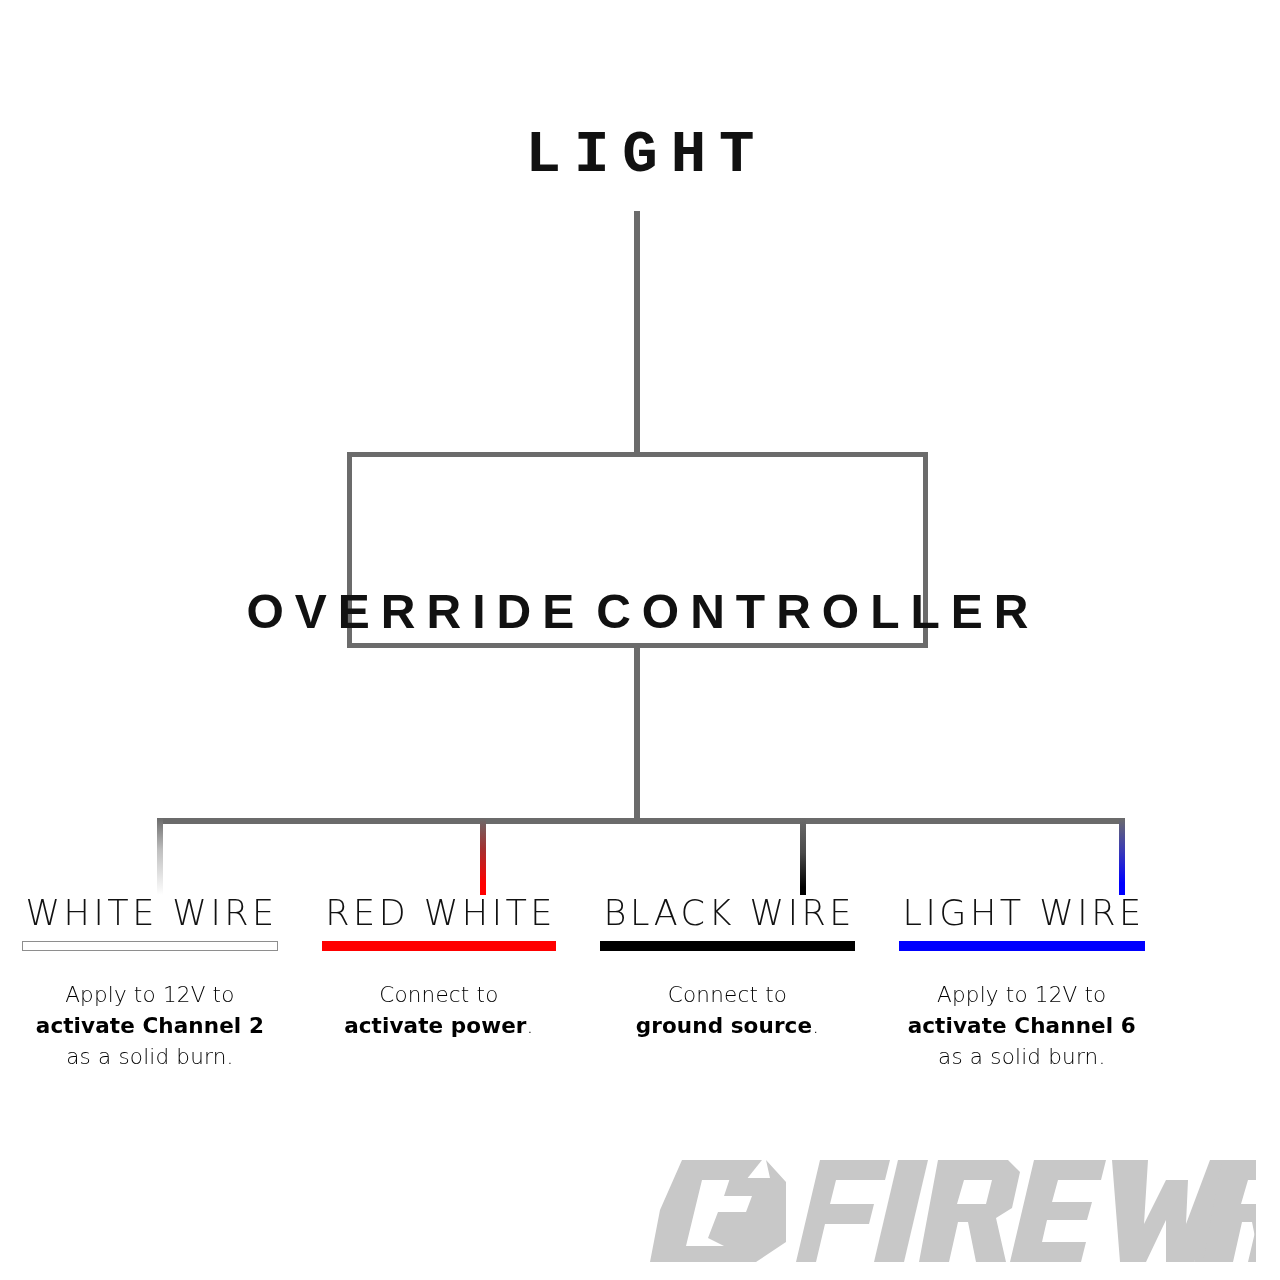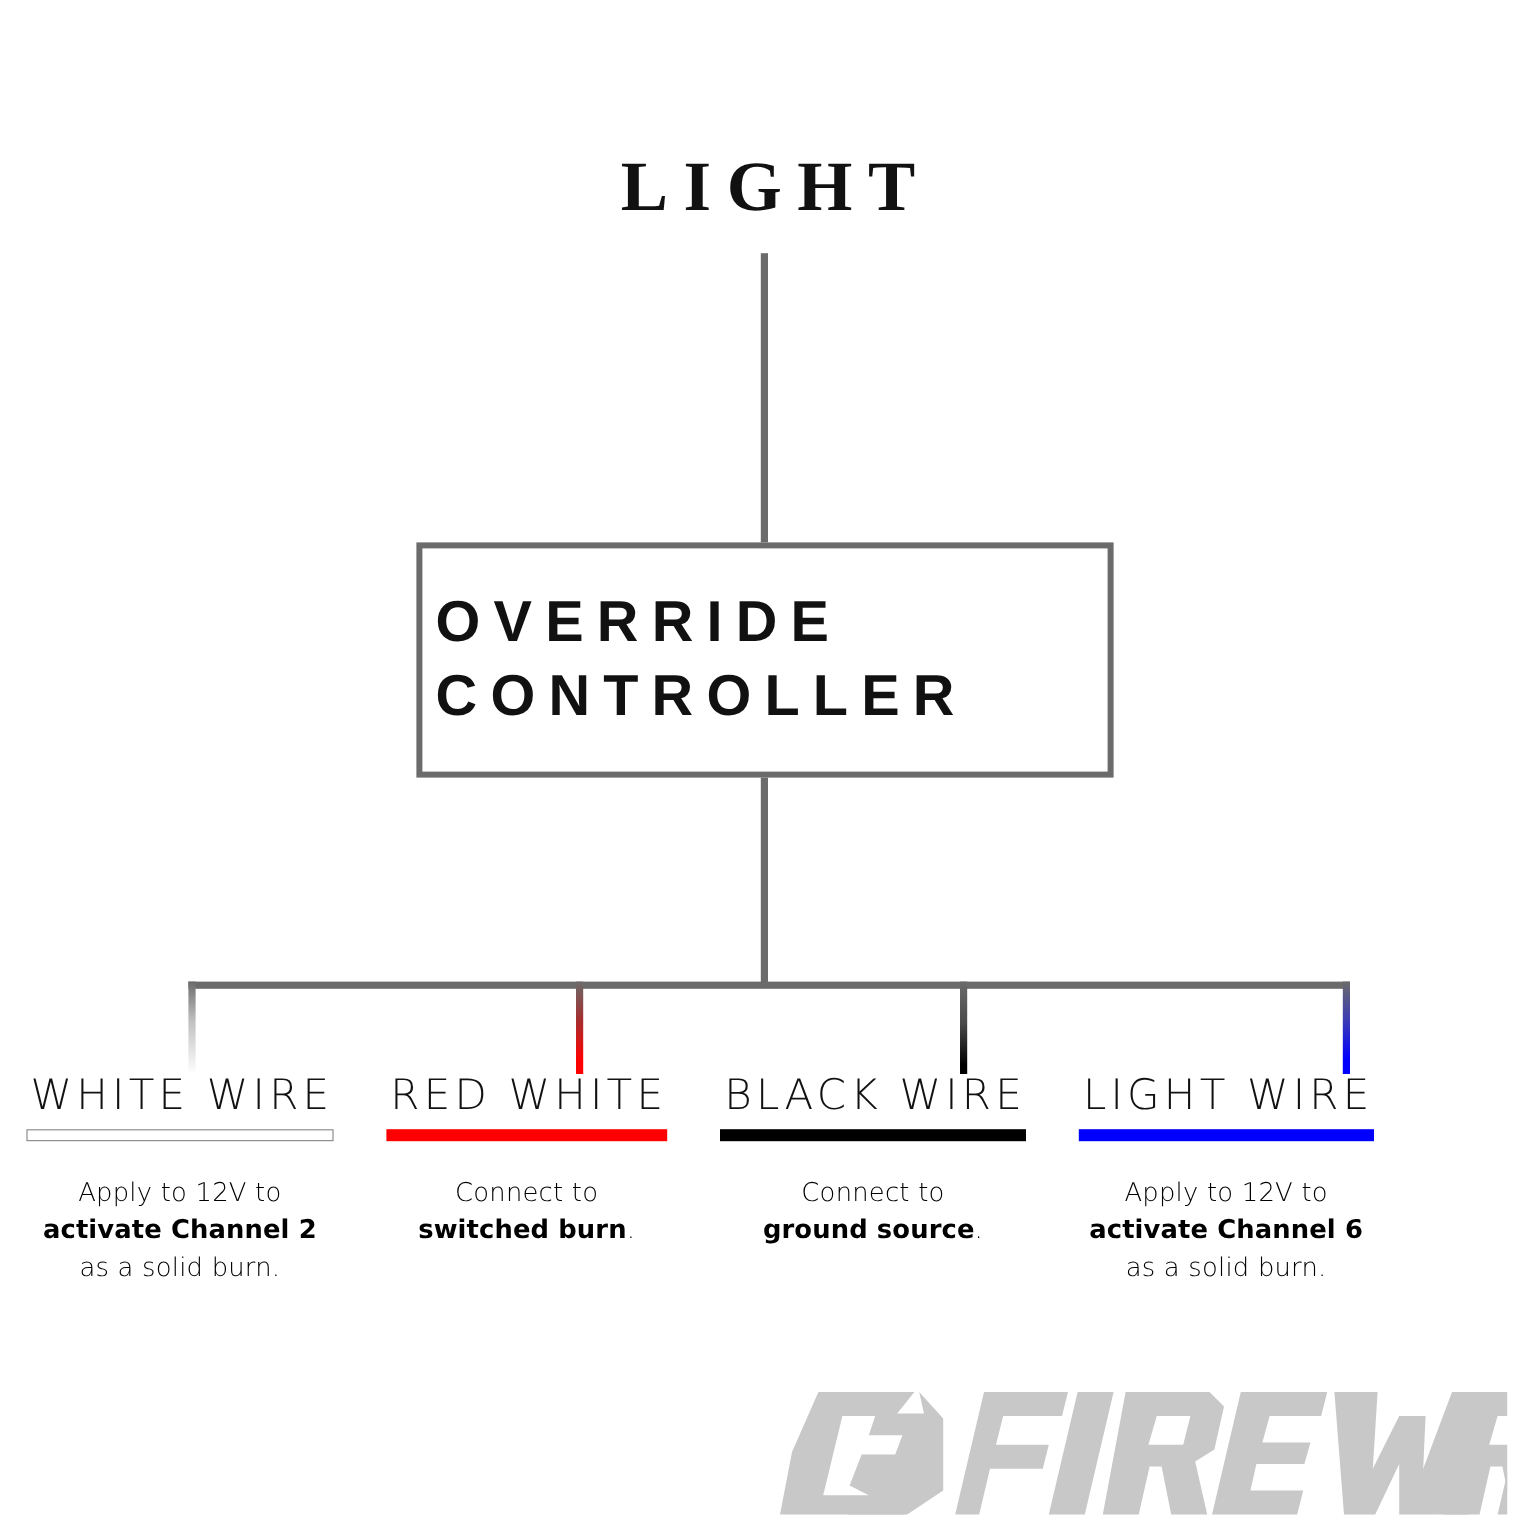--- a/index.html
+++ b/index.html
@@ -28,21 +28,21 @@
     left: 0;
     top: 126px;
     width: 1280px;
     text-align: center;
     font-size: 59px;
     font-weight: 700;
     letter-spacing: 13px;
     text-indent: 13px;
     color: #111111;
     line-height: 1;
-    font-family: Liberation Serif, serif;
+    font-family: Liberation Mono, monospace;
   }
 
   
   .wire-gray { background: #6b6b6b; position: absolute; }
 
   
   .stem-top {
     left: 634px;
     top: 211px;
     width: 6px;
@@ -91,22 +91,22 @@
   .controller-box {
     position: absolute;
     left: 347px;
     top: 452px;
     width: 581px;
     height: 196px;
     border: 5px solid #6b6b6b;
     box-sizing: border-box;
     background: #ffffff;
     display: flex;
-    flex-direction: column;
-    align-items: flex-start;
+    flex-direction: row;
+    align-items: flex-end;
     justify-content: center;
   }
   .controller-line {
     font-size: 48px;
     font-weight: 700;
     letter-spacing: 11px;
     text-indent: 11px;
     color: #111111;
     line-height: 1.30;
     text-align: center;
@@ -213,21 +213,21 @@
         <span class="ln em">activate Channel 2</span>
         <span class="ln">as a solid burn.</span>
       </div>
     </div>
 
     <div class="wire-col">
       <div class="wire-name">RED WHITE</div>
       <div class="wire-bar red"></div>
       <div class="wire-desc">
         <span class="ln">Connect to</span>
-        <span class="ln"><span class="em">switched burn</span><span>.</span></span>
+        <span class="ln"><span class="em">activate power</span><span>.</span></span>
       </div>
     </div>
 
     <div class="wire-col">
       <div class="wire-name">BLACK WIRE</div>
       <div class="wire-bar black"></div>
       <div class="wire-desc">
         <span class="ln">Connect to</span>
         <span class="ln"><span class="em">ground source</span><span>.</span></span>
       </div>

